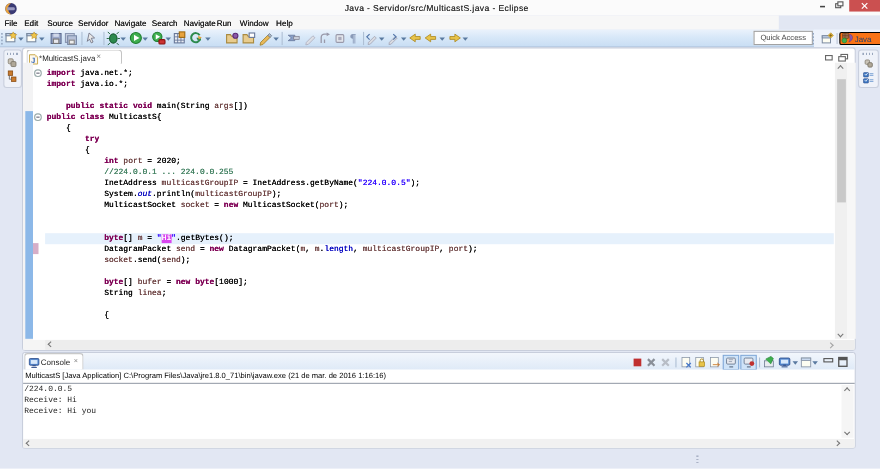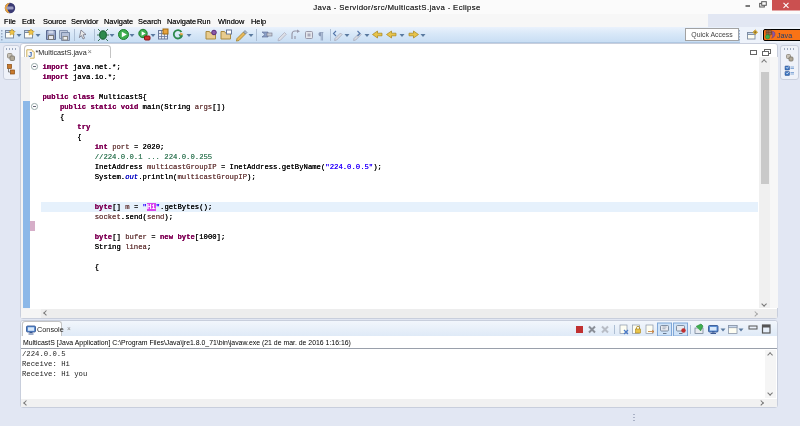--- a/index.html
+++ b/index.html
@@ -50,21 +50,21 @@
 .tu,.td,.tl,.tr{position:absolute;width:4.2px;height:4.2px;box-sizing:border-box;transform:rotate(45deg);z-index:6}
 .tu{border-top:1.3px solid #777;border-left:1.3px solid #777}
 .td{border-bottom:1.3px solid #777;border-right:1.3px solid #777}
 .tl{border-bottom:1.3px solid #777;border-left:1.3px solid #777}
 .tr{border-top:1.3px solid #777;border-right:1.3px solid #777}
 
 .mini{position:absolute;width:7px;height:5px;border:1px solid #666;box-sizing:border-box}
 
 #console{left:20px;top:320px;width:758px;height:88px;background:#fff;border:1px solid #c8cedc;border-radius:3px;box-sizing:border-box}
 #chead{left:21px;top:321px;width:756px;height:15px;background:linear-gradient(#f2f6fc,#dfeaf7);border-radius:3px 3px 0 0}
-#ctab{left:22px;top:321px;width:40px;height:15px;background:#fff;border:1px solid #c4c4c4;border-bottom:none;border-radius:3px 3px 0 0;box-sizing:border-box}
+#ctab{left:22px;top:321px;width:54px;height:15px;background:#fff;border:1px solid #c4c4c4;border-bottom:none;border-radius:3px 3px 0 0;box-sizing:border-box}
 #ctab .lbl{position:absolute;left:14px;top:2.5px;font-size:7.3px;color:#222}
 #ctab .x{position:absolute;left:44px;top:2.5px;font-size:6.5px;color:#888}
 #ctitle{left:21px;top:336px;width:756px;height:12.5px;line-height:14px;font-size:6.9px;color:#000;border-bottom:1px solid #9aa0ab;padding-left:2px;box-sizing:border-box}
 #cout{left:22px;top:348.5px}
 .co{height:10.3px;font:7.25px/10.3px "Liberation Mono",monospace;white-space:pre;color:#222}
 #cvsb{left:765px;top:350px;width:11px;height:48px;background:#f5f5f5}
 #chsb{left:21px;top:399px;width:756px;height:8px;background:#f1f1f1}
 
 #sgrip{left:632.5px;top:414px;width:2px;height:8px;background:repeating-linear-gradient(#aab2c6 0 1px,transparent 1px 3px)}
 </style></head>
@@ -251,32 +251,34 @@
 <div class="abs" id="ruler"></div>
 <div class="abs" id="rangebar"></div>
 <div class="fold" style="top:63px"></div>
 <div class="fold" style="top:103px"></div>
 <div class="abs" id="occ"></div>
 <div class="abs" style="left:770.5px;top:231px;width:6px;height:4px;background:#c4d9f0"></div>
 <div class="abs" id="code">
 <div class="cl"><span class="k">import</span> java.net.*;</div>
 <div class="cl"><span class="k">import</span> java.io.*;</div>
 <div class="cl"> </div>
+<div class="cl">    <span class="k">public</span> <span class="k">static</span> <span class="k">void</span> main(String <span class="v">args</span>[])</div>
 <div class="cl"><span class="k">public</span> <span class="k">class</span> MulticastS{</div>
-<div class="cl">    <span class="k">public</span> <span class="k">static</span> <span class="k">void</span> main(String <span class="v">args</span>[])</div>
 <div class="cl">    {</div>
 <div class="cl">        <span class="k">try</span></div>
 <div class="cl">        {</div>
 <div class="cl">            <span class="k">int</span> <span class="v">port</span> = 2020;</div>
 <div class="cl"><span class="c">            //224.0.0.1 ... 224.0.0.255</span></div>
 <div class="cl">            InetAddress <span class="v">multicastGroupIP</span> = InetAddress.getByName(<span class="s">"224.0.0.5"</span>);</div>
 <div class="cl">            System.<span class="o">out</span>.println(<span class="v">multicastGroupIP</span>);</div>
+<div class="cl">            MulticastSocket <span class="v">socket</span> = <span class="k">new</span> MulticastSocket(<span class="v">port</span>);</div>
 <div class="cl"> </div>
 <div class="cl"> </div>
 <div class="cl hl">            <span class="k">byte</span>[] <span class="v">m</span> = <span class="s">"</span><span class="sel">Hi</span><span class="s">"</span>.getBytes();</div>
+<div class="cl">            DatagramPacket <span class="v">send</span> = <span class="k">new</span> DatagramPacket(<span class="v">m</span>, <span class="v">m</span>.<span class="f">length</span>, <span class="v">multicastGroupIP</span>, <span class="v">port</span>);</div>
 <div class="cl">            <span class="v">socket</span>.send(<span class="v">send</span>);</div>
 <div class="cl"> </div>
 <div class="cl">            <span class="k">byte</span>[] <span class="v">bufer</span> = <span class="k">new</span> <span class="k">byte</span>[1000];</div>
 <div class="cl">            String <span class="v">linea</span>;</div>
 <div class="cl"> </div>
 <div class="cl">            {</div>
 </div>
 <div class="abs" id="evsb"></div>
 <div class="abs" id="eover"></div>
 <div class="abs" id="evthumb"></div>

